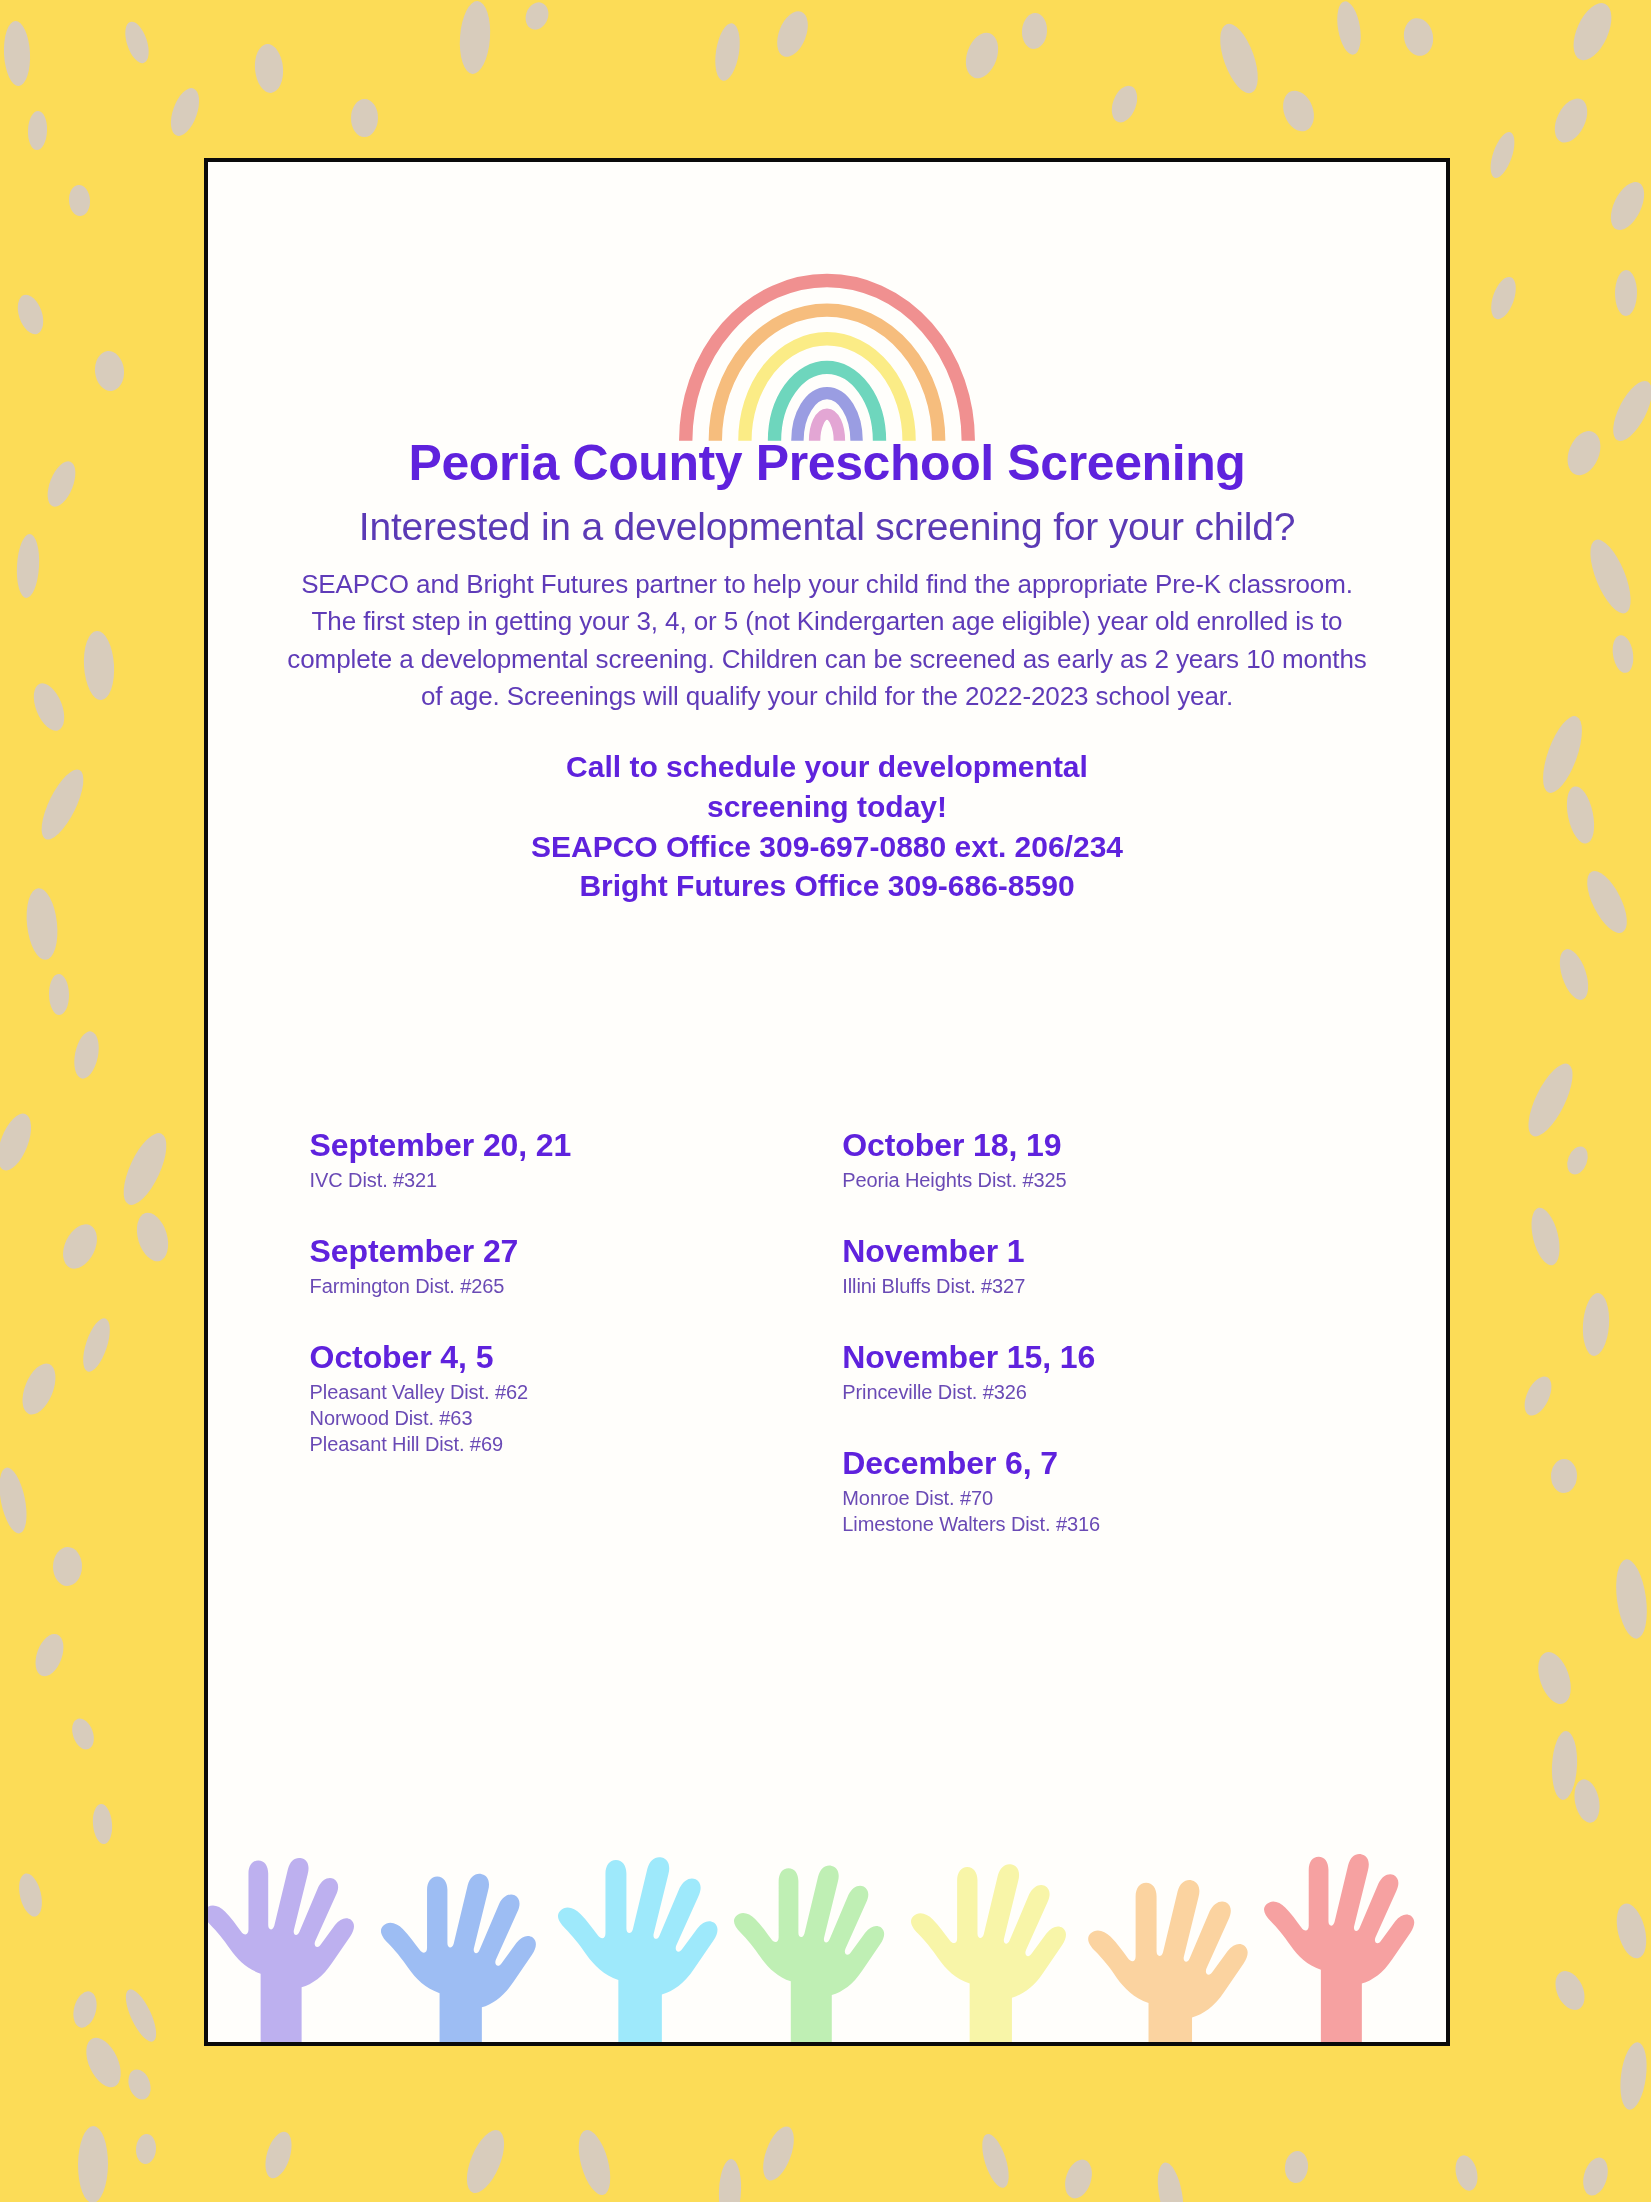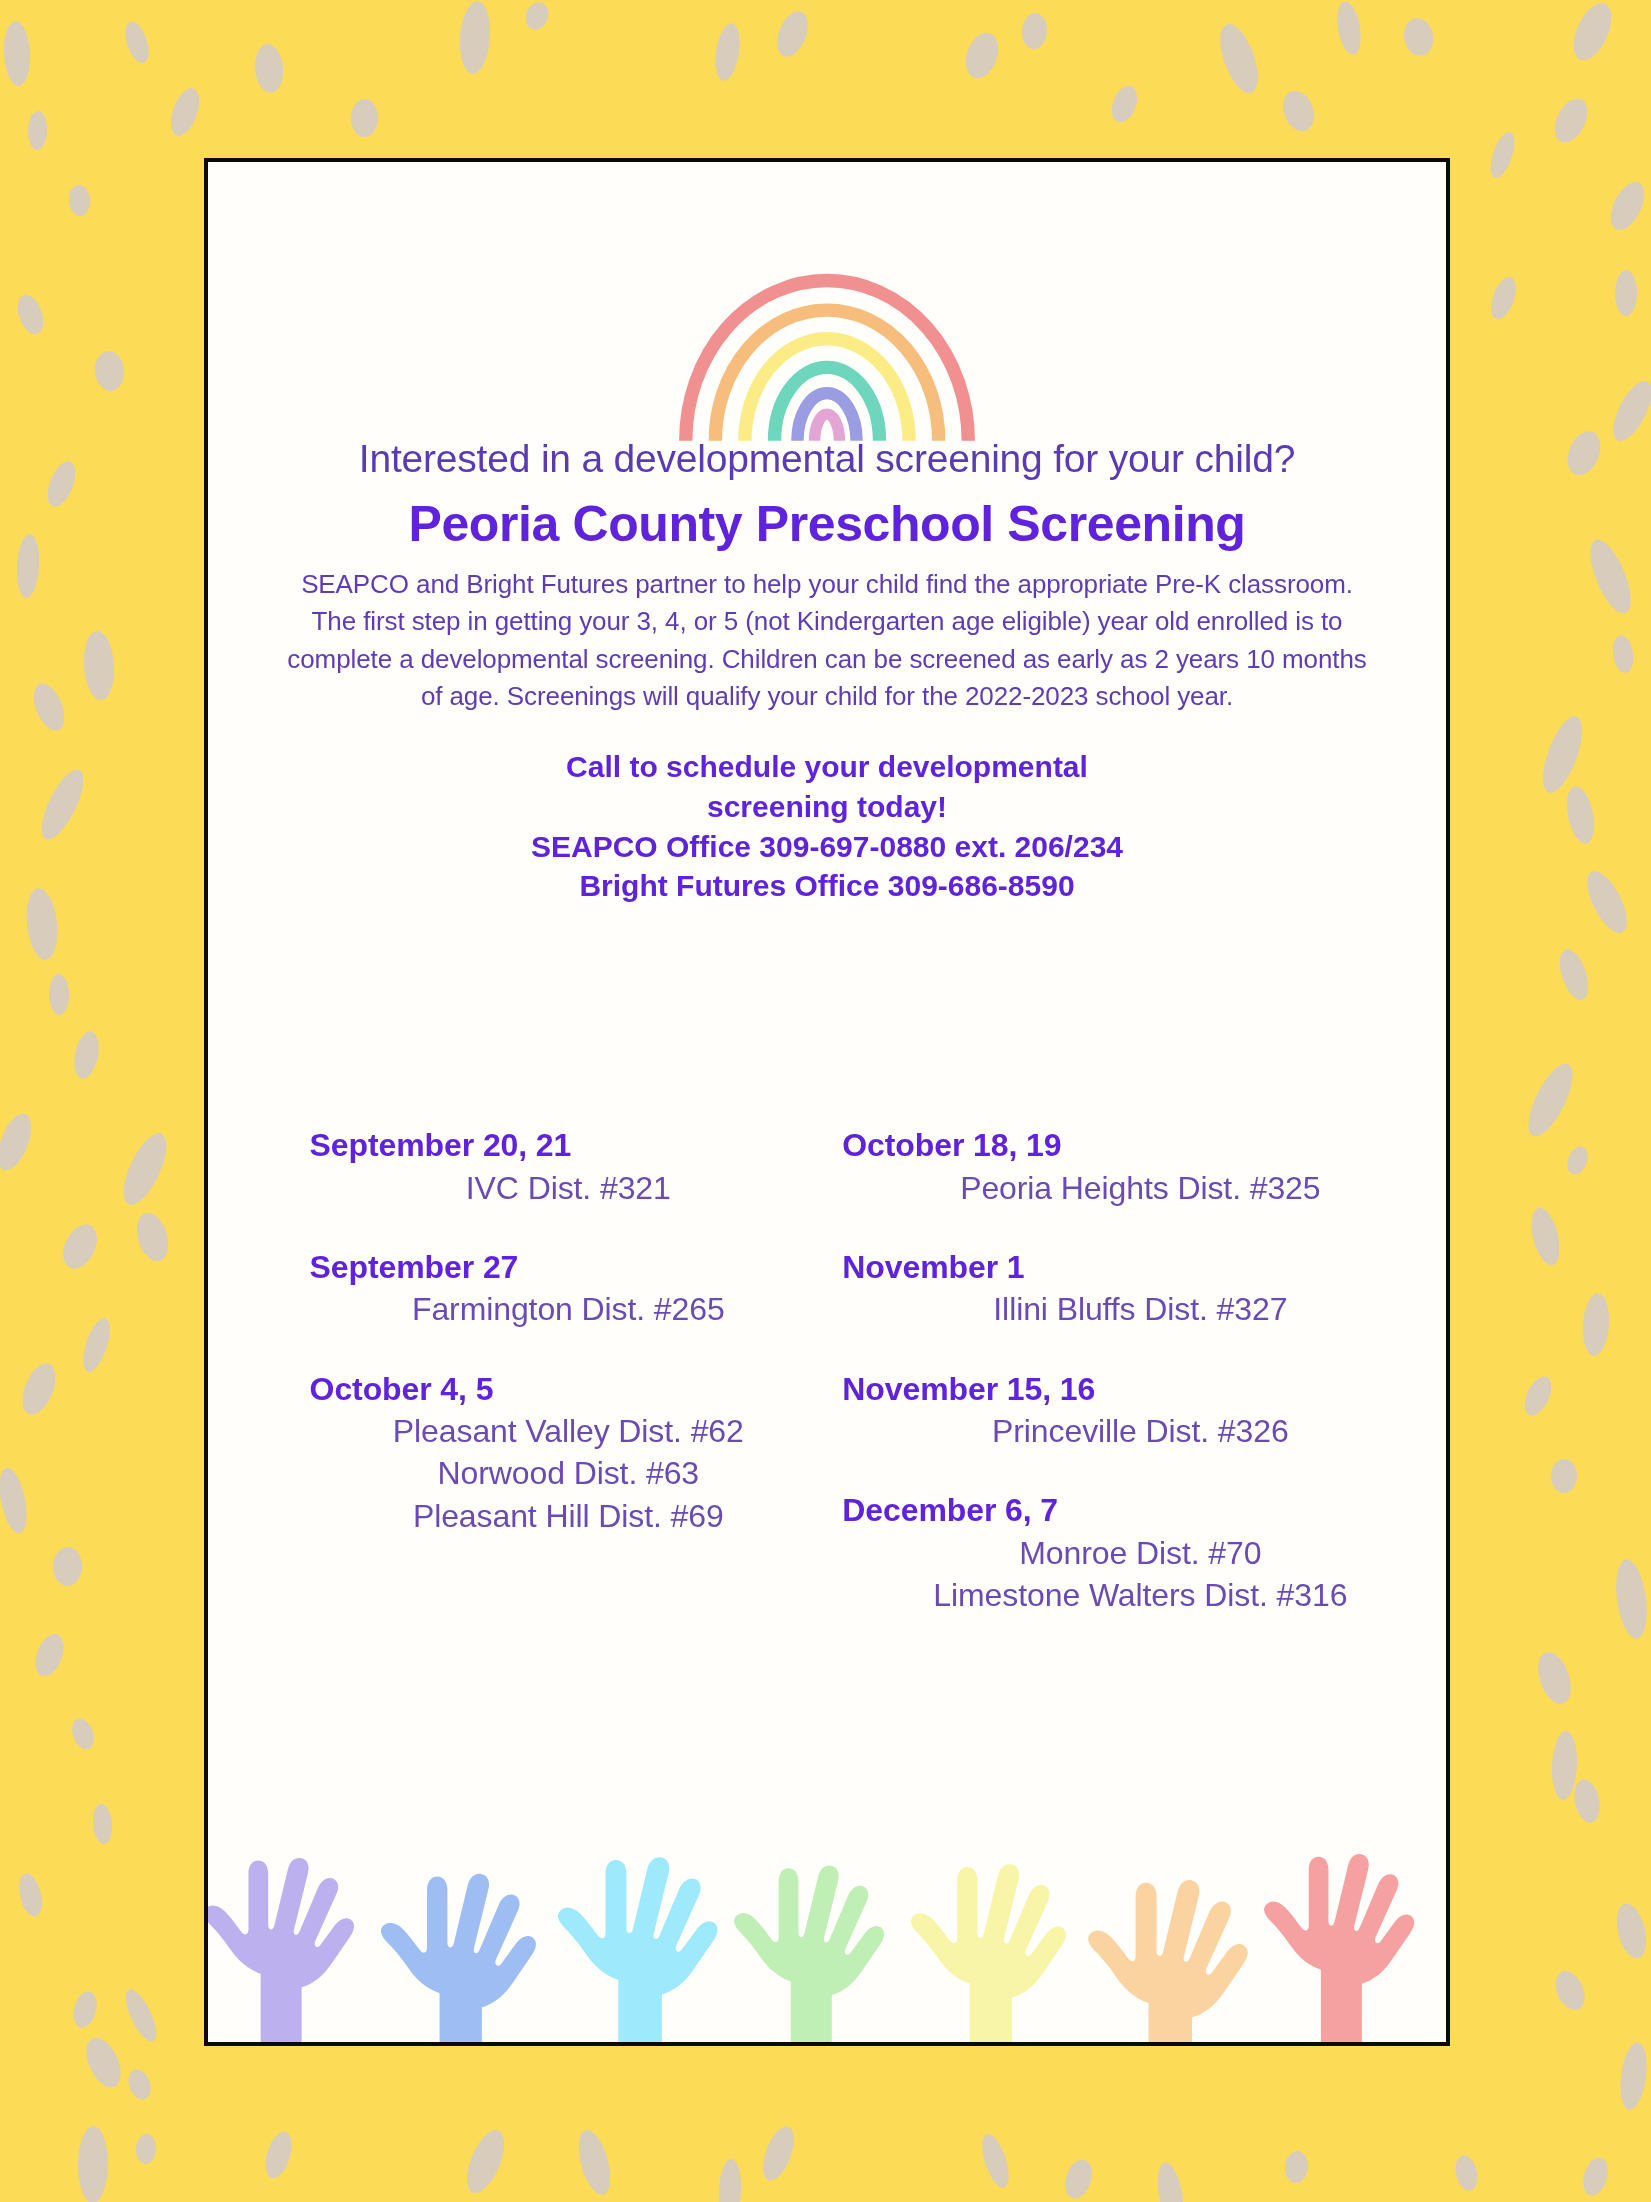--- a/index.html
+++ b/index.html
@@ -103,25 +103,25 @@
 
   .schedule-date {
     font-size:32px;
     font-weight:bold;
     color:#5f22dd;
     line-height:1.3;
     text-align:left;
     letter-spacing:-0.1px;
   }
   .schedule-site {
-    font-size:32px;
+    font-size:20px;
     font-weight:normal;
     color:#6a4ab5;
     line-height:1.32;
-    text-align:center;
+    text-align:left;
     letter-spacing:-0.1px;
   }
 
   
   #hands-graphic {
     position:absolute;
     left:0; bottom:0;
     width:1237px; height:206px;
   }
   #hands-graphic svg { display:block; width:1237px; height:206px; }
@@ -225,22 +225,22 @@
         <path id="arc1" d="M 48 270 A 117 137 0 0 1 282 270" stroke-width="14" stroke="#f6bd7d"></path>
         <path id="arc2" d="M 79 270 A 86 107 0 0 1 251 270" stroke-width="14" stroke="#fbec86"></path>
         <path id="arc3" d="M 110 270 A 55 77 0 0 1 220 270" stroke-width="14" stroke="#6ed6bd"></path>
         <path id="arc4" d="M 134 270 A 31 50 0 0 1 196 270" stroke-width="13" stroke="#9a9de2"></path>
         <path id="arc5" d="M 152 270 A 13 28 0 0 1 178 270" stroke-width="12" stroke="#e3a6d4"></path>
       </g>
     </svg>
   </div>
 
   <div id="flyer-content">
+    <div id="poster-title">Peoria County Preschool Screening</div>
     <div id="poster-subtitle">Interested in a developmental screening for your child?</div>
-    <div id="poster-title">Peoria County Preschool Screening</div>
     <div id="poster-body">SEAPCO and Bright Futures partner to help your child find the appropriate Pre-K classroom. The first step in getting your 3, 4, or 5 (not Kindergarten age eligible) year old enrolled is to complete a developmental screening. Children can be screened as early as 2 years 10 months of age.  Screenings will qualify your child for the 2022-2023 school year.</div>
     <div id="call-to-action">
       <div>Call to schedule your developmental</div>
       <div>screening today!</div>
       <div>SEAPCO Office 309-697-0880 ext. 206/234</div>
       <div>Bright Futures Office 309-686-8590</div>
     </div>
   </div>
 
   <div id="schedule">

